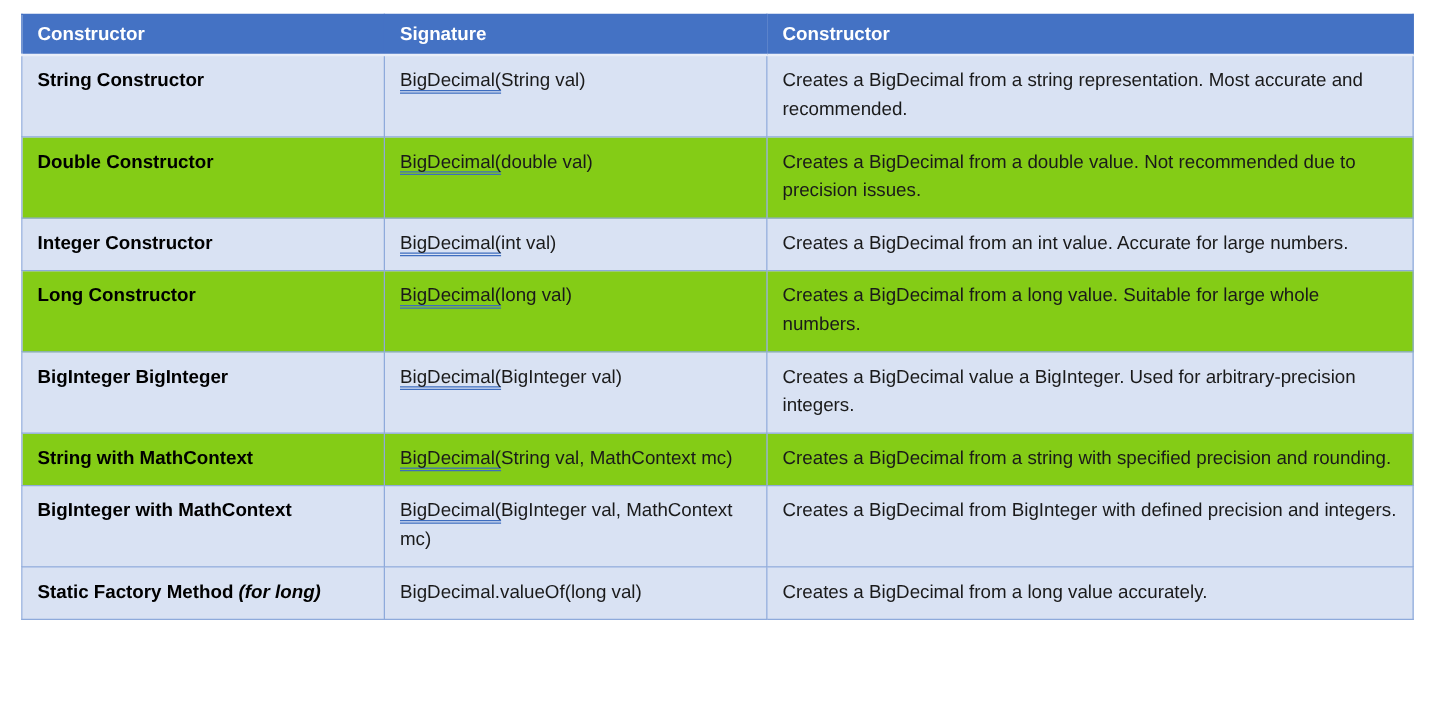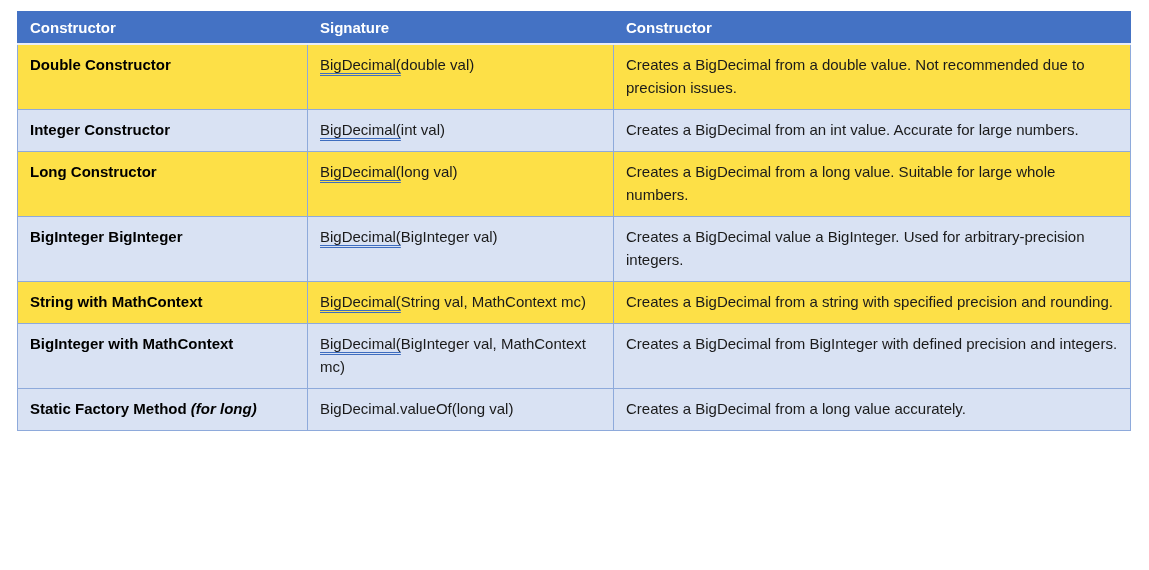--- a/index.html
+++ b/index.html
@@ -34,21 +34,21 @@
     border: 1px solid #4472C4;
     border-bottom: 2px solid #E9EEF8;
     vertical-align: middle;
   }
 
   td {
     border: 1px solid #8EAADB;
     padding: 8px 12px 10px 12px;
     vertical-align: top;
     line-height: 23px;
-    background: #fde047;
+    background: #84cc16;
   }
   tr.banded td { background: #D9E2F3; }
 
   td.col-constructor { font-weight: bold; color: #000000; }
   .qualifier { font-style: italic; }
 
   .sig-link {
     text-decoration-line: underline;
     text-decoration-style: double;
     text-decoration-color: #3E6DBF;
@@ -67,20 +67,25 @@
         <col class="c3">
     </colgroup>
     <thead>
       <tr>
         <th>Constructor</th>
         <th>Signature</th>
         <th>Constructor</th>
       </tr>
     </thead>
     <tbody>
+      <tr class="banded">
+        <td class="col-constructor"><span>String Constructor</span><span class="qualifier"></span></td>
+        <td><span class="sig-link">BigDecimal(</span><span>String val)</span></td>
+        <td>Creates a BigDecimal from a string representation. Most accurate and recommended.</td>
+      </tr>
       <tr>
         <td class="col-constructor"><span>Double Constructor</span><span class="qualifier"></span></td>
         <td><span class="sig-link">BigDecimal(</span><span>double val)</span></td>
         <td>Creates a BigDecimal from a double value. Not recommended due to precision issues.</td>
       </tr>
       <tr class="banded">
         <td class="col-constructor"><span>Integer Constructor</span><span class="qualifier"></span></td>
         <td><span class="sig-link">BigDecimal(</span><span>int val)</span></td>
         <td>Creates a BigDecimal from an int value. Accurate for large numbers.</td>
       </tr>

